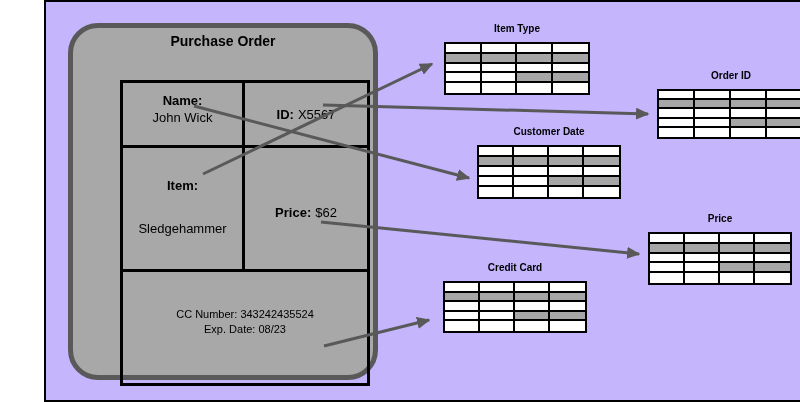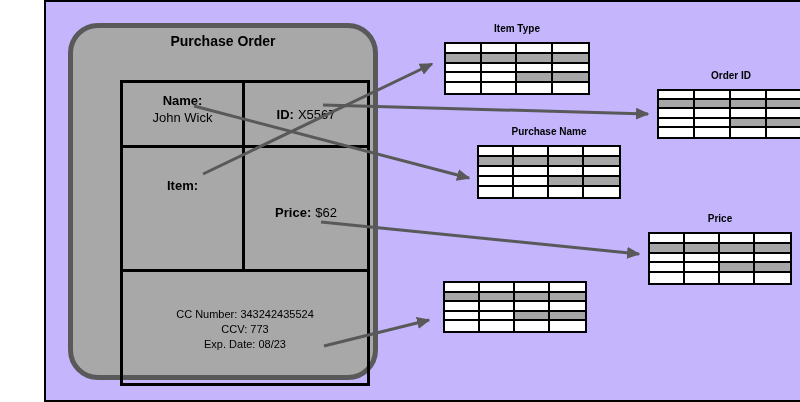--- a/index.html
+++ b/index.html
@@ -108,38 +108,35 @@
         <span class="val">John Wick</span>
       </div>
 
       <div class="po-cell cell-id">
         <span class="lbl">ID:</span>
         <span class="val inline-val">X5567</span>
       </div>
 
       <div class="po-cell cell-item">
         <span class="lbl">Item:</span>
+        <span class="val item-value">Sledgehammer</span>
       </div>
 
       <div class="po-cell cell-price">
         <span class="lbl">Price:</span>
         <span class="val inline-val">$62</span>
       </div>
 
       <div class="po-cell cell-cc">
         <div class="cc-lines">
           <div>
             <span class="b">CC Number:</span>
             <span>343242435524</span>
           </div>
           <div>
-            <span class="b">CCV:</span>
-            <span>773</span>
-          </div>
-          <div>
             <span class="b">Exp. Date:</span>
             <span>08/23</span>
           </div>
         </div>
       </div>
 
     </div>
   </div>
 
   <div id="mini-tables-layer">
@@ -187,21 +184,21 @@
           <div class="mini-cell" style="background: rgb(255, 255, 255);"></div>
           <div class="mini-cell" style="background: rgb(166, 166, 166);"></div>
           <div class="mini-cell last-col" style="background: rgb(166, 166, 166);"></div>
           <div class="mini-cell last-row" style="background: rgb(255, 255, 255);"></div>
           <div class="mini-cell last-row" style="background: rgb(255, 255, 255);"></div>
           <div class="mini-cell last-row" style="background: rgb(255, 255, 255);"></div>
           <div class="mini-cell last-col last-row" style="background: rgb(255, 255, 255);"></div>
         </div>
       </div>
       <div class="mini-table-wrap" style="left: 431px; top: 143px; width: 144px; height: 54px;">
-        <div class="mini-title">Purchase Name</div>
+        <div class="mini-title">Customer Date</div>
         <div class="mini-grid" style="grid-template-columns: repeat(4, 1fr); grid-template-rows: repeat(5, 1fr);">
           <div class="mini-cell" style="background: rgb(255, 255, 255);"></div>
           <div class="mini-cell" style="background: rgb(255, 255, 255);"></div>
           <div class="mini-cell" style="background: rgb(255, 255, 255);"></div>
           <div class="mini-cell last-col" style="background: rgb(255, 255, 255);"></div>
           <div class="mini-cell" style="background: rgb(166, 166, 166);"></div>
           <div class="mini-cell" style="background: rgb(166, 166, 166);"></div>
           <div class="mini-cell" style="background: rgb(166, 166, 166);"></div>
           <div class="mini-cell last-col" style="background: rgb(166, 166, 166);"></div>
           <div class="mini-cell" style="background: rgb(255, 255, 255);"></div>
@@ -237,20 +234,21 @@
           <div class="mini-cell" style="background: rgb(255, 255, 255);"></div>
           <div class="mini-cell" style="background: rgb(166, 166, 166);"></div>
           <div class="mini-cell last-col" style="background: rgb(166, 166, 166);"></div>
           <div class="mini-cell last-row" style="background: rgb(255, 255, 255);"></div>
           <div class="mini-cell last-row" style="background: rgb(255, 255, 255);"></div>
           <div class="mini-cell last-row" style="background: rgb(255, 255, 255);"></div>
           <div class="mini-cell last-col last-row" style="background: rgb(255, 255, 255);"></div>
         </div>
       </div>
       <div class="mini-table-wrap" style="left: 397px; top: 279px; width: 144px; height: 52px;">
+        <div class="mini-title">Credit Card</div>
         <div class="mini-grid" style="grid-template-columns: repeat(4, 1fr); grid-template-rows: repeat(5, 1fr);">
           <div class="mini-cell" style="background: rgb(255, 255, 255);"></div>
           <div class="mini-cell" style="background: rgb(255, 255, 255);"></div>
           <div class="mini-cell" style="background: rgb(255, 255, 255);"></div>
           <div class="mini-cell last-col" style="background: rgb(255, 255, 255);"></div>
           <div class="mini-cell" style="background: rgb(166, 166, 166);"></div>
           <div class="mini-cell" style="background: rgb(166, 166, 166);"></div>
           <div class="mini-cell" style="background: rgb(166, 166, 166);"></div>
           <div class="mini-cell last-col" style="background: rgb(166, 166, 166);"></div>
           <div class="mini-cell" style="background: rgb(255, 255, 255);"></div>

